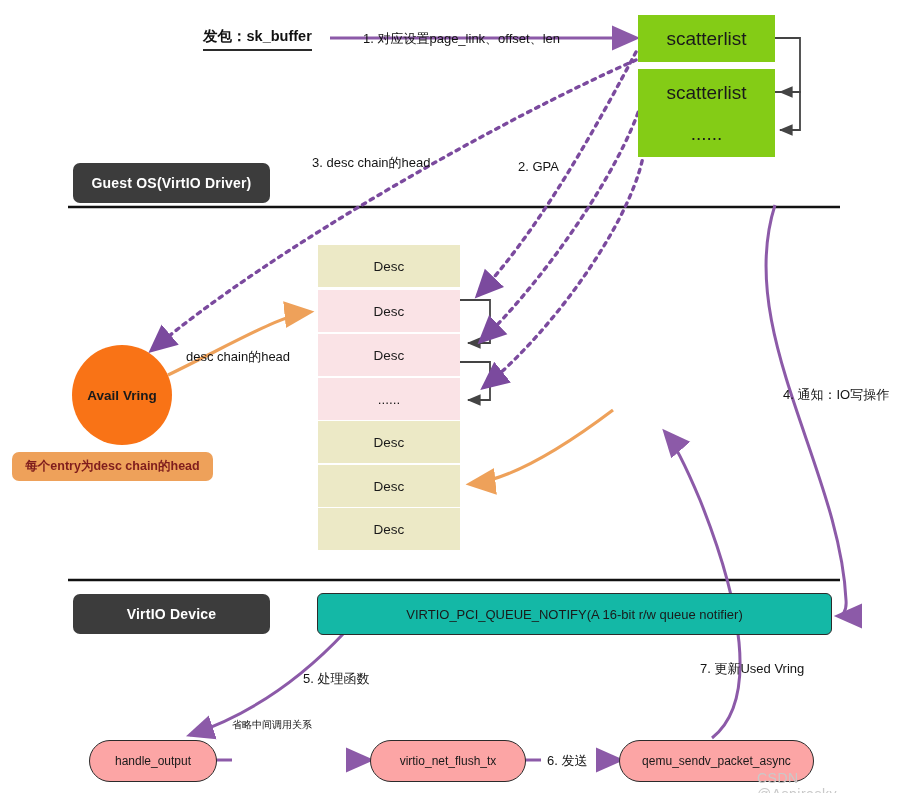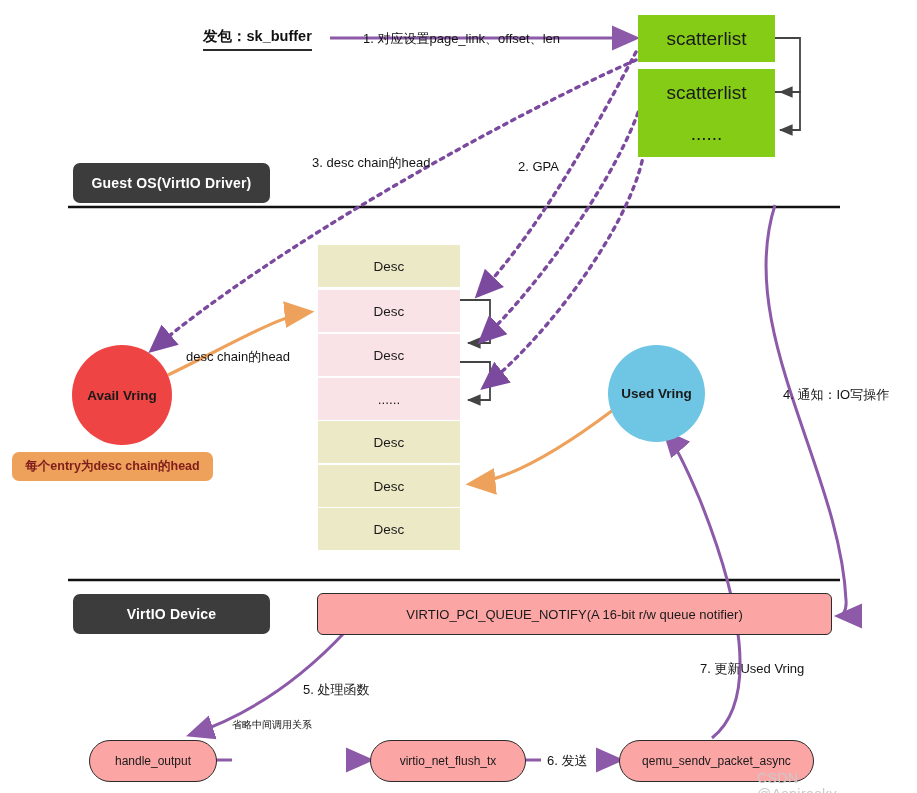--- a/index.html
+++ b/index.html
@@ -10,27 +10,27 @@
   .node{position:absolute;box-sizing:border-box;display:flex;align-items:center;justify-content:center;text-align:center;}
 
   .sg-box{font-size:19px;color:#1a1a1a;background:#84cc16;}
   .desc-box{font-size:13.5px;color:#1a1a1a;}
   .desc-khaki{background:#ece9c6;}
   .desc-pink{background:#fae3e6;}
 
   .dark-chip{background:#3c3c3c;color:#fff;border-radius:7px;font-size:14px;font-weight:bold;letter-spacing:.2px;}
 
   .circle{border-radius:50%;font-size:13.5px;color:#1a1a1a;font-weight:bold;}
-  .c-green{background:#ef4444;}
+  .c-green{background:#f97316;}
   .c-blue{background:#6ec6e4;}
 
   .callout{background:#eea15a;border-radius:7px;color:#7f1d1d;font-size:12.5px;font-weight:bold;padding:0 6px;}
 
   .pill{border:1.4px solid #2b2b2b;border-radius:26px;background:#fca5a5;font-size:12px;color:#1a1a1a;}
-  .notify-box{border:1.4px solid #2b2b2b;border-radius:6px;background:#fca5a5;font-size:13px;color:#1a1a1a;}
+  .notify-box{border:1.4px solid #2b2b2b;border-radius:6px;background:#14b8a6;font-size:13px;color:#1a1a1a;}
 
   .lbl{position:absolute;font-size:13px;color:#141414;white-space:nowrap;}
   .lbl-b{font-weight:normal;}
   .underline-lbl{position:absolute;white-space:nowrap;font-size:14.5px;font-weight:bold;color:#111;border-bottom:2px solid #2b2b2b;padding-bottom:3px;}
 
   .wm-left{position:absolute;font-family:"Liberation Serif","DejaVu Serif",serif;font-size:25px;color:#bdbdbd;letter-spacing:1px;}
   .wm-right{position:absolute;font-size:14px;color:#c9c9c9;letter-spacing:.5px;}
 </style>
 </head>
 <body>
@@ -85,21 +85,21 @@
     <line x1="600" y1="760" x2="620" y2="760" stroke="#8c5aa8" stroke-width="3" marker-end="url(#ar-purple2)"></line>
 
     <path d="M712,738 C760,700 740,600 700,500 C684,462 672,440 665,432" fill="none" stroke="#8c5aa8" stroke-width="3" marker-end="url(#ar-purple2)"></path>
   </svg>
 
   <div class="underline-lbl" style="left:203px;top:27px;">发包：sk_buffer</div>
   <div class="lbl lbl-b" style="left:363px;top:30px;">1. 对应设置page_link、offset、len</div>
   <div class="lbl lbl-b" style="left:518px;top:159px;">2. GPA</div>
   <div class="lbl lbl-b" style="left:312px;top:154px;">3. desc chain的head</div>
   <div class="lbl lbl-b" style="left:783px;top:386px;">4. 通知：IO写操作</div>
-  <div class="lbl lbl-b" style="left:303px;top:670px;margin-top:11px;">5. 处理函数</div>
+  <div class="lbl lbl-b" style="left:303px;top:670px;">5. 处理函数</div>
   <div class="lbl lbl-b" style="left:547px;top:752px;">6. 发送</div>
   <div class="lbl lbl-b" style="left:700px;top:660px;">7. 更新Used Vring</div>
   <div class="lbl lbl-b" style="left:186px;top:348px;">desc chain的head</div>
   <div class="lbl lbl-b" style="left:232px;top:718px;font-size:10px;">省略中间调用关系</div>
 
   <div class="node sg-box" style="left:638px;top:15px;width:137px;height:47px;">scatterlist</div>
   <div class="node sg-box" style="left:638px;top:69px;width:137px;height:47px;">scatterlist</div>
   <div class="node sg-box" style="left:638px;top:110px;width:137px;height:47px;">......</div>
 
   <div class="node dark-chip" style="left:73px;top:163px;width:197px;height:40px;">Guest OS(VirtIO Driver)</div>
@@ -107,21 +107,20 @@
 
   <div class="node desc-box desc-khaki" style="left:318px;top:245px;width:142px;height:42px;">Desc</div>
   <div class="node desc-box desc-pink" style="left:318px;top:290px;width:142px;height:42px;">Desc</div>
   <div class="node desc-box desc-pink" style="left:318px;top:334px;width:142px;height:42px;">Desc</div>
   <div class="node desc-box desc-pink" style="left:318px;top:378px;width:142px;height:42px;">......</div>
   <div class="node desc-box desc-khaki" style="left:318px;top:421px;width:142px;height:42px;">Desc</div>
   <div class="node desc-box desc-khaki" style="left:318px;top:465px;width:142px;height:42px;">Desc</div>
   <div class="node desc-box desc-khaki" style="left:318px;top:508px;width:142px;height:42px;">Desc</div>
 
   <div class="node circle c-green" style="left:72px;top:345px;width:100px;height:100px;">Avail Vring</div>
-  <div class="node circle c-blue" style="left:608px;top:345px;width:97px;height:97px;">Used Vring</div>
 
   <div class="node callout" style="left:12px;top:452px;width:201px;height:29px;">每个entry为desc chain的head</div>
 
   <div class="node notify-box" style="left:317px;top:593px;width:515px;height:42px;">VIRTIO_PCI_QUEUE_NOTIFY(A 16-bit r/w queue notifier)</div>
 
   <div class="node pill" style="left:89px;top:740px;width:128px;height:42px;">handle_output</div>
   <div class="node pill" style="left:370px;top:740px;width:156px;height:42px;">virtio_net_flush_tx</div>
   <div class="node pill" style="left:619px;top:740px;width:195px;height:42px;">qemu_sendv_packet_async</div>
 
   <div class="wm-right" style="left:757px;top:770px;">CSDN @Aspiresky</div>

